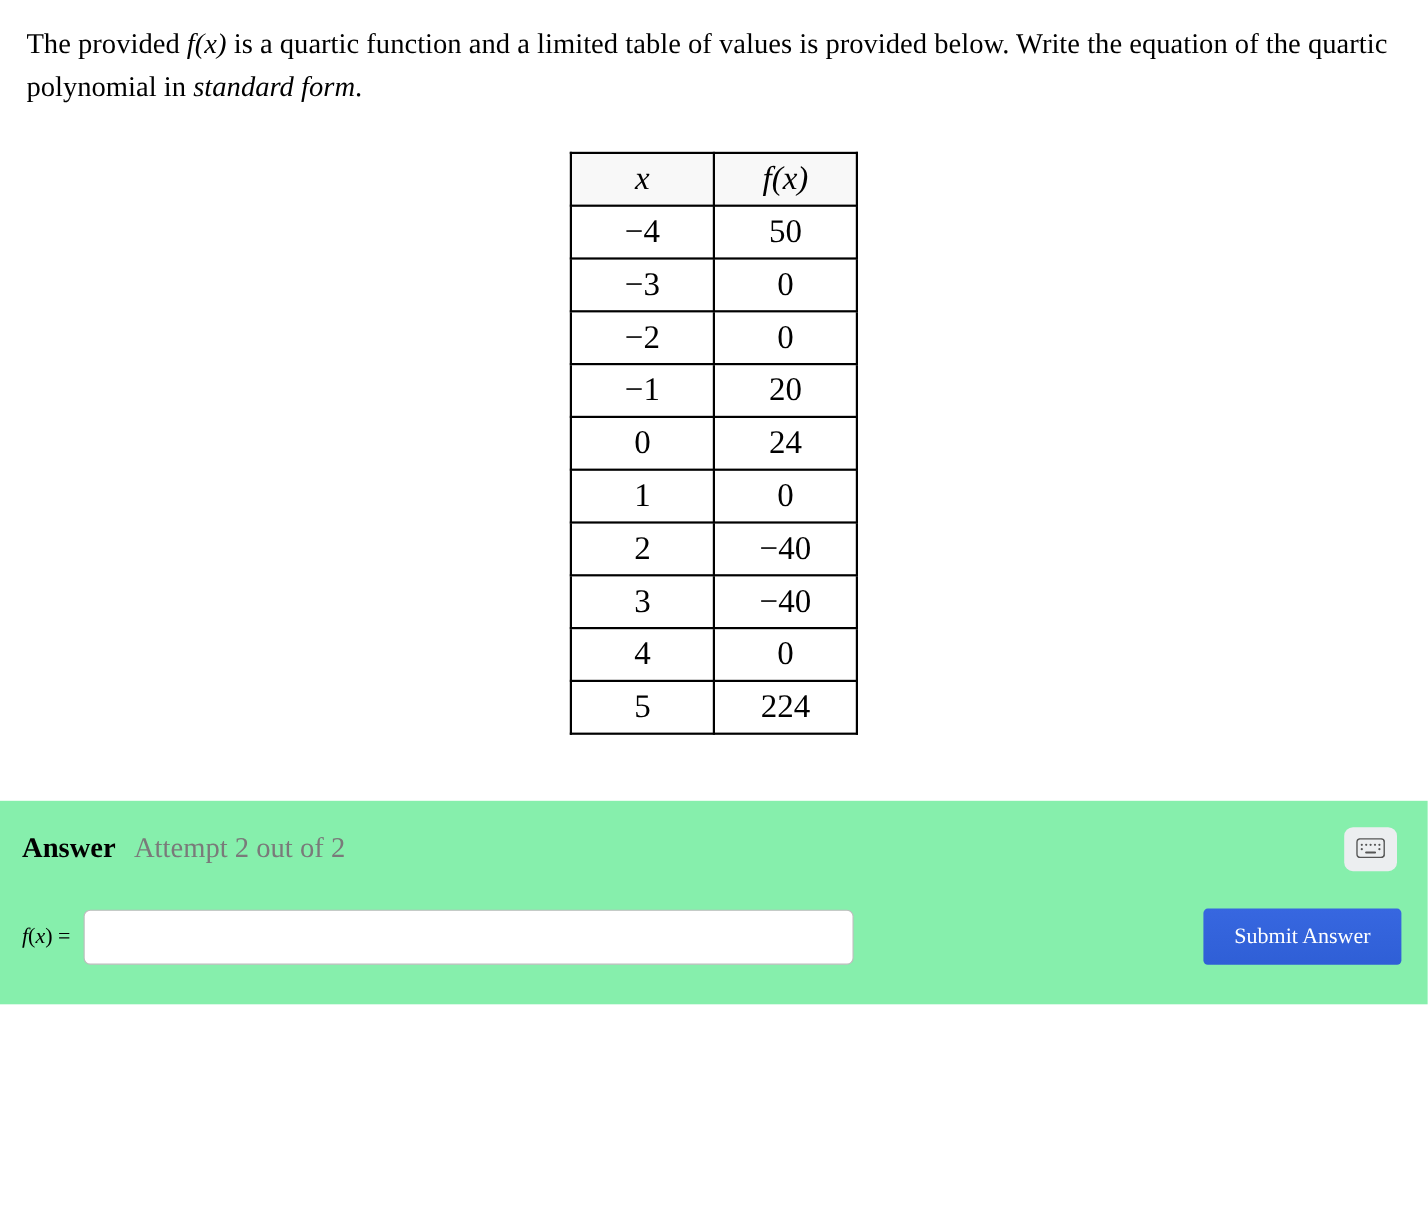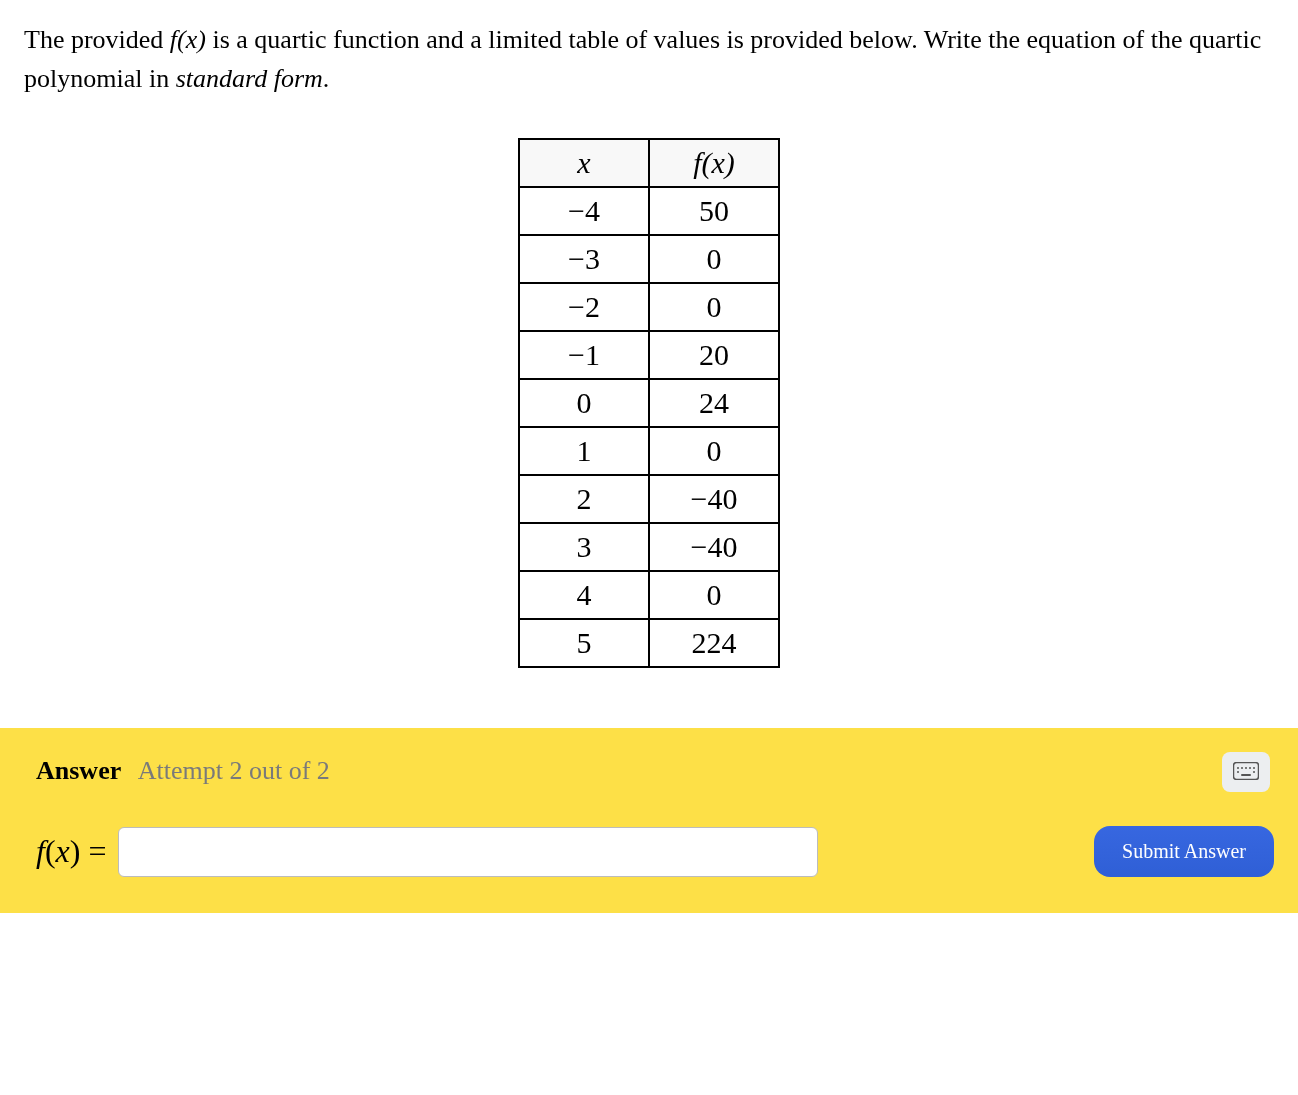--- a/index.html
+++ b/index.html
@@ -22,22 +22,22 @@
     border: 2px solid #000;
     padding: 6px 0;
     text-align: center;
     font-family: 'Times New Roman', serif;
     font-size: 30px;
     min-width: 130px;
   }
   th { background: #f8f8f8; font-weight: normal; }
   th:first-child { font-style: italic; }
   .answer-area {
-    background: #fde047;
-    padding: 28px 24px 36px 36px;
+    background: #86efac;
+    padding: 28px 24px 36px 20px;
     margin: 0 -24px;
     position: relative;
   }
   .answer-header { font-size: 26px; margin-bottom: 40px; }
   .answer-header .label { font-weight: bold; font-family: Georgia, serif; }
   .answer-header .attempt { color: #7a7a7a; margin-left: 10px; font-family: Georgia, serif; }
   .keyboard-btn {
     position: absolute;
     top: 24px;
     right: 28px;
@@ -45,38 +45,38 @@
     height: 40px;
     background: #eceef0;
     border-radius: 8px;
     display: flex;
     align-items: center;
     justify-content: center;
     cursor: pointer;
   }
   .keyboard-btn svg { width: 26px; height: 18px; }
   .input-row { display: flex; align-items: center; gap: 12px; }
-  .fx-label { font-family: 'Times New Roman', serif; font-size: 32px; white-space: nowrap; }
+  .fx-label { font-family: 'Times New Roman', serif; font-size: 20px; white-space: nowrap; }
   .answer-input {
     height: 50px;
     width: 700px;
     border: 1px solid #bcbcbc;
     border-radius: 6px;
     font-size: 24px;
     padding: 4px 12px;
     font-family: 'Times New Roman', serif;
     background: #fff;
   }
   .submit-btn {
     margin-left: auto;
     background: #2f5fd6;
     background: linear-gradient(#3767e0, #2f5fd6);
     color: #fff;
     border: none;
-    border-radius: 16px;
+    border-radius: 4px;
     padding: 14px 28px;
     font-size: 20px;
     font-family: Georgia, serif;
     cursor: pointer;
   }
   .minus { font-family: 'Times New Roman', serif; }
 </style>
 </head>
 <body>
 

